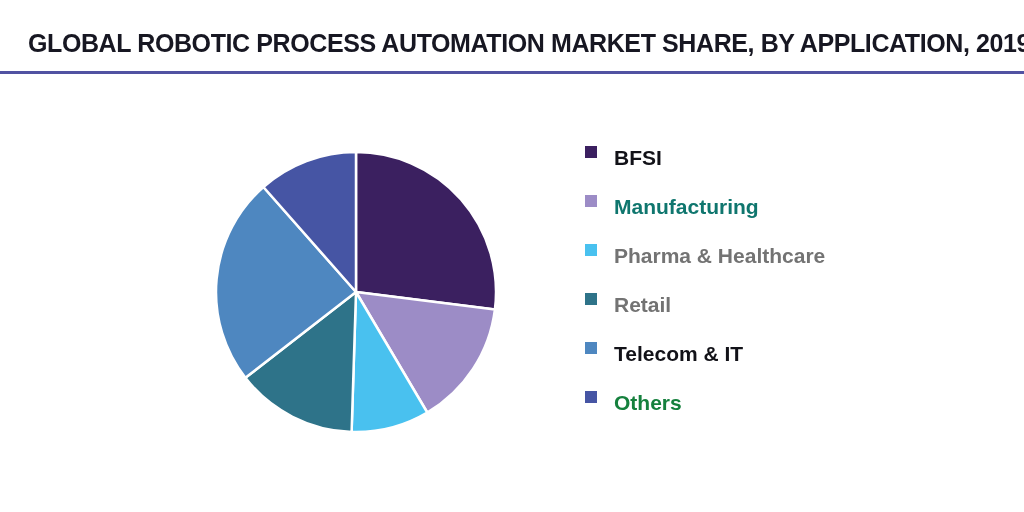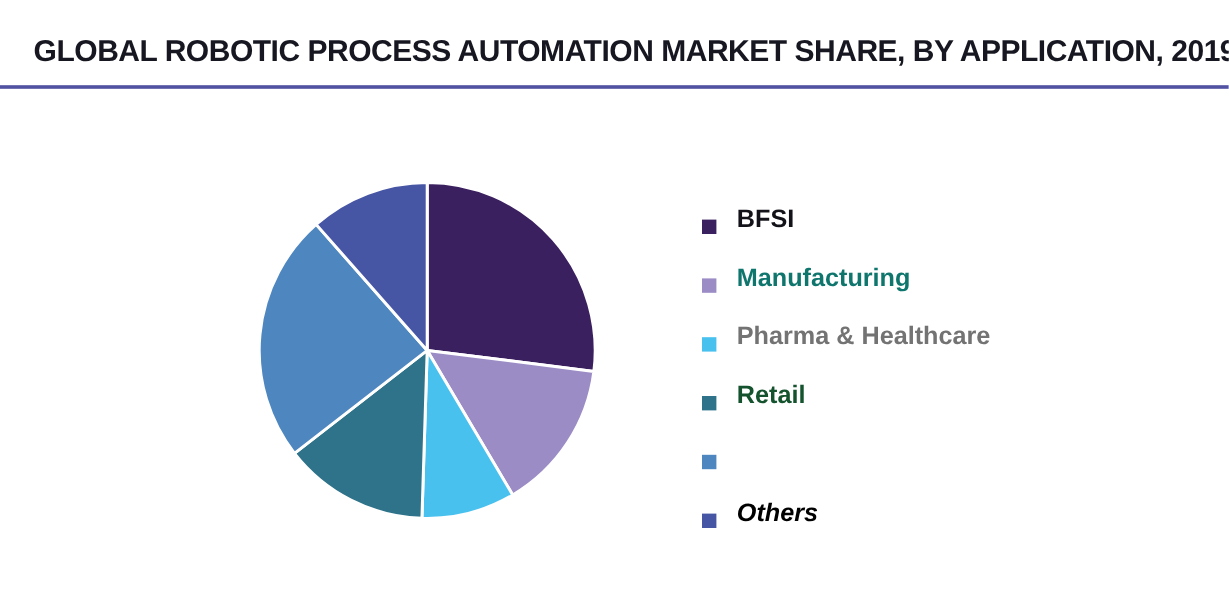--- a/index.html
+++ b/index.html
@@ -47,21 +47,21 @@
   .legend {
     position: absolute;
     left: 585px;
     top: 146px;
     display: flex;
     flex-direction: column;
   }
   .legend-item {
     height: 49px;
     display: flex;
-    align-items: flex-end;
+    align-items: flex-start;
   }
   .legend-swatch {
     width: 12px;
     height: 12px;
     flex: 0 0 12px;
     margin-right: 17px;
   }
   .legend-label {
     font-size: 21px;
     font-weight: bold;
@@ -97,24 +97,25 @@
     <div class="legend-item">
       <span class="legend-swatch" style="background: rgb(156, 140, 198);"></span>
       <span class="legend-label" style="color: #0f766e;">Manufacturing</span>
     </div>
     <div class="legend-item">
       <span class="legend-swatch" style="background: rgb(73, 193, 239);"></span>
       <span class="legend-label" style="color: #737373;">Pharma &amp; Healthcare</span>
     </div>
     <div class="legend-item">
       <span class="legend-swatch" style="background: rgb(46, 115, 137);"></span>
-      <span class="legend-label" style="color: #14532d; margin-top: 20px;">Retail</span>
+      <span class="legend-label" style="color: #737373;">Retail</span>
     </div>
     <div class="legend-item">
       <span class="legend-swatch" style="background: rgb(78, 135, 192);"></span>
+      <span class="legend-label" style="color: rgb(18, 18, 24);">Telecom &amp; IT</span>
     </div>
     <div class="legend-item">
       <span class="legend-swatch" style="background: rgb(70, 85, 164);"></span>
-      <span class="legend-label" style="color: #000000; font-style: italic;">Others</span>
+      <span class="legend-label" style="color: #15803d;">Others</span>
     </div>
   </div>
 
 </div>
 
 </body></html>

